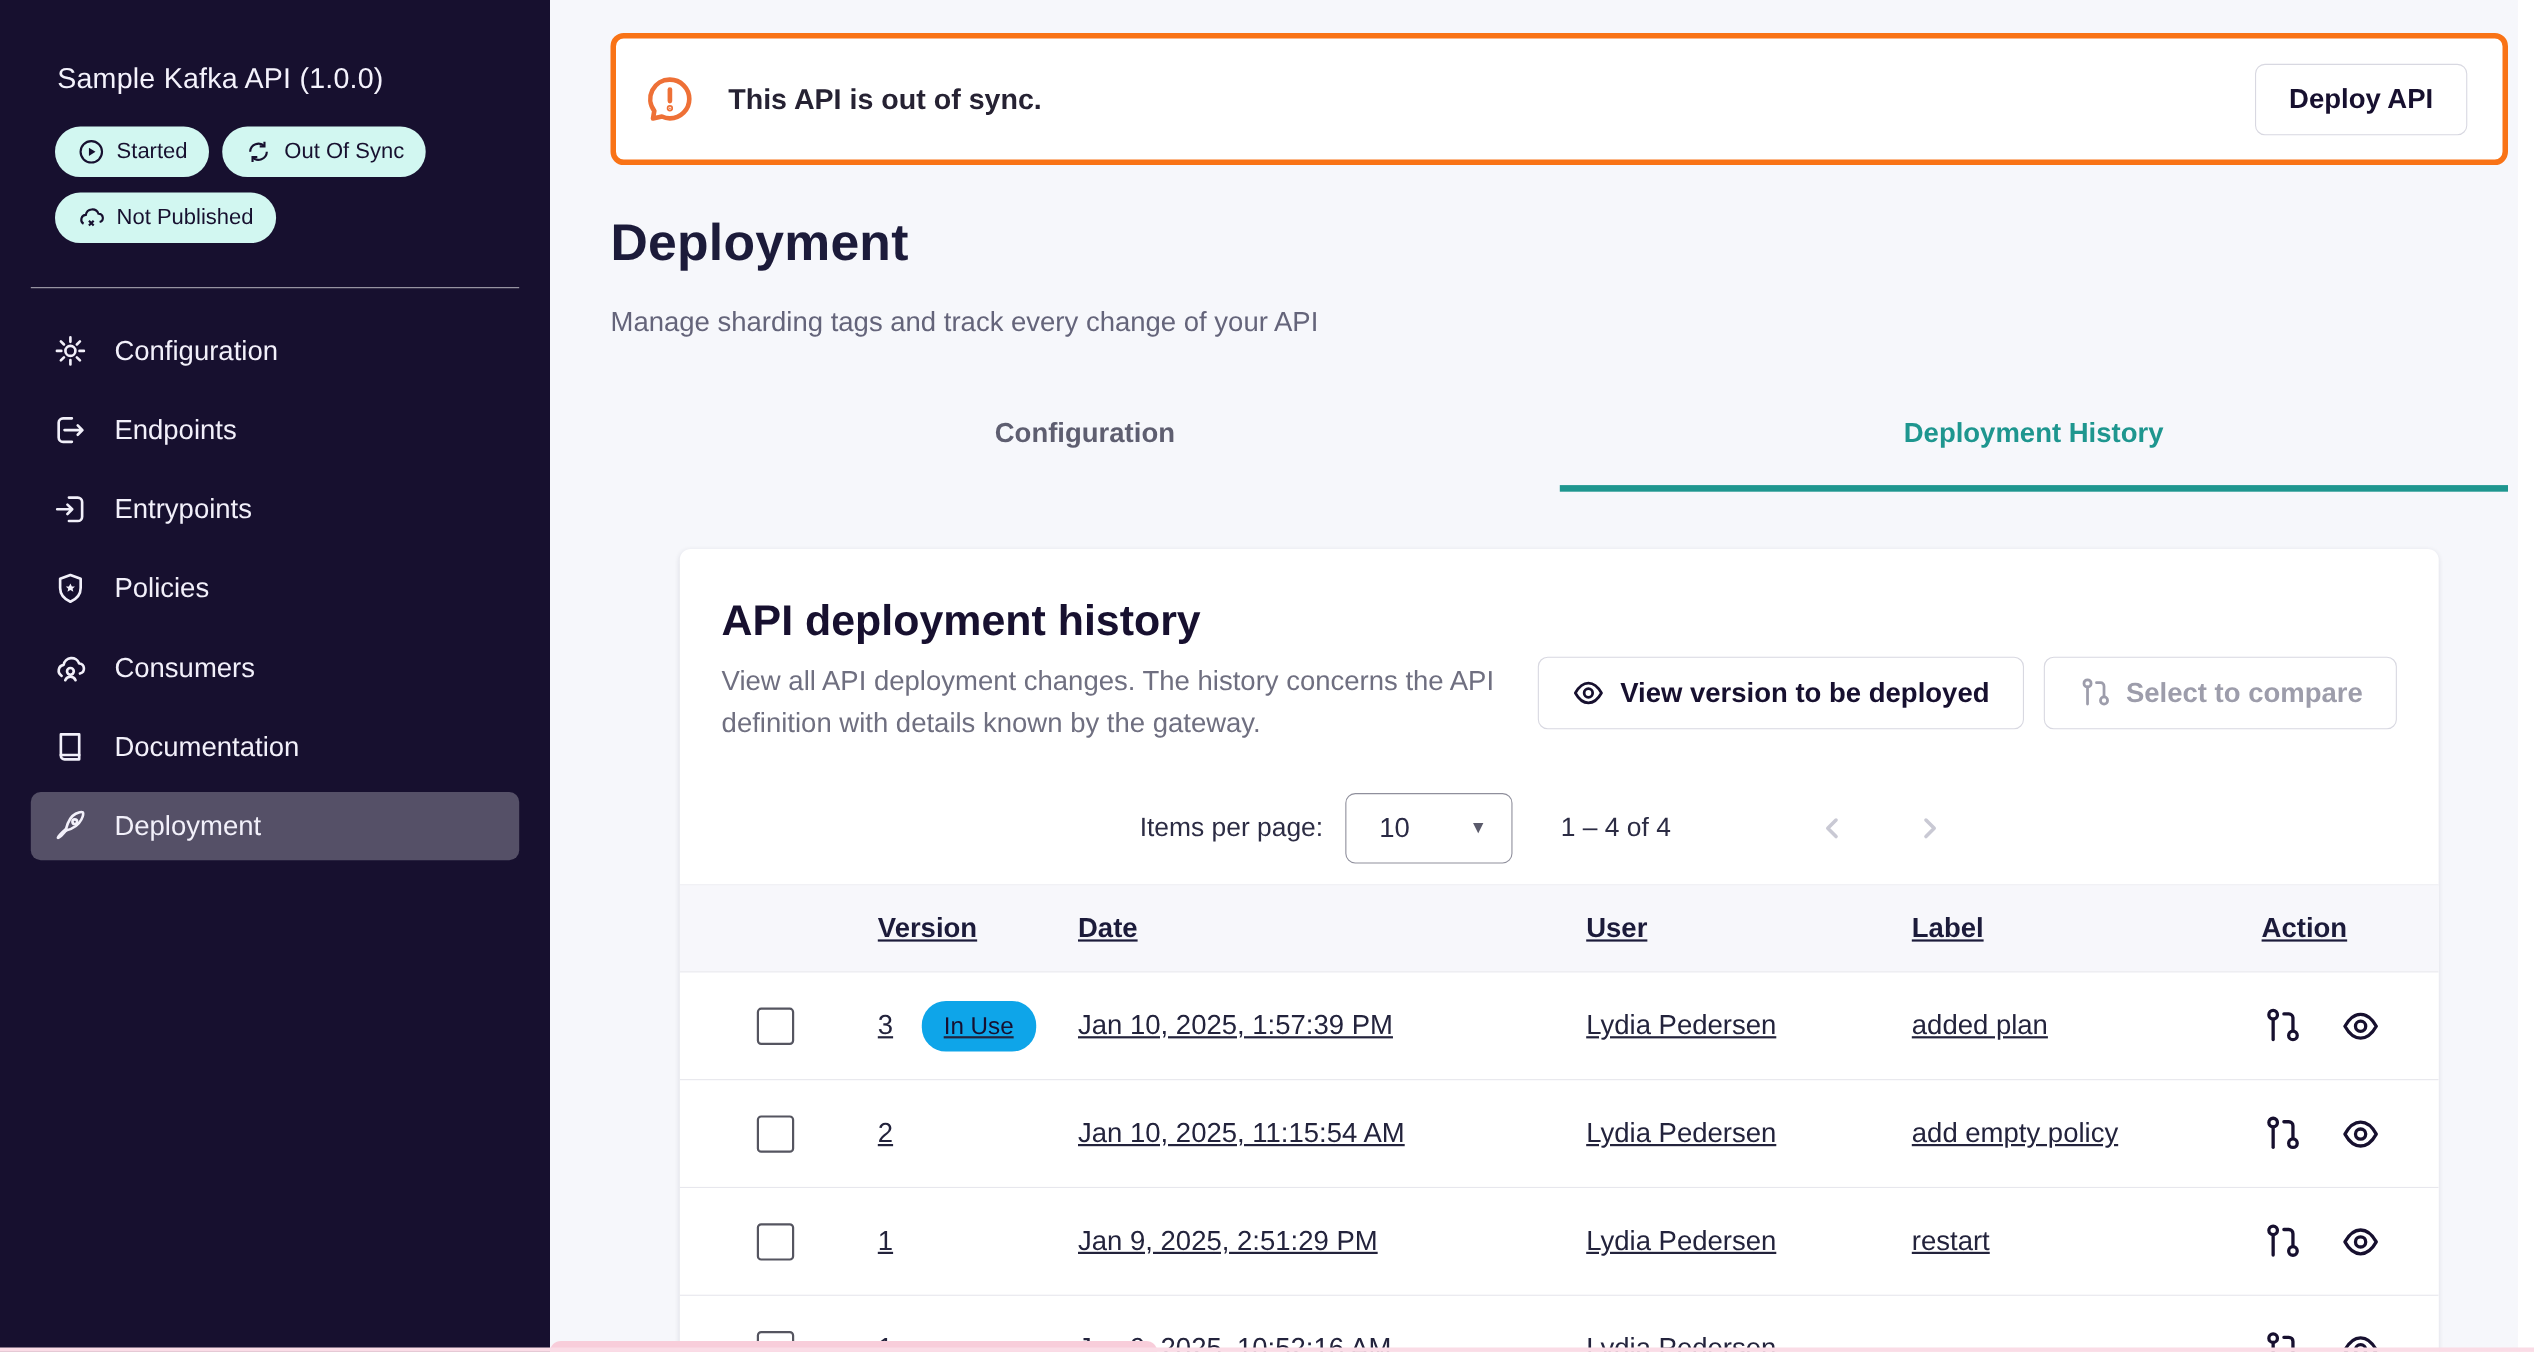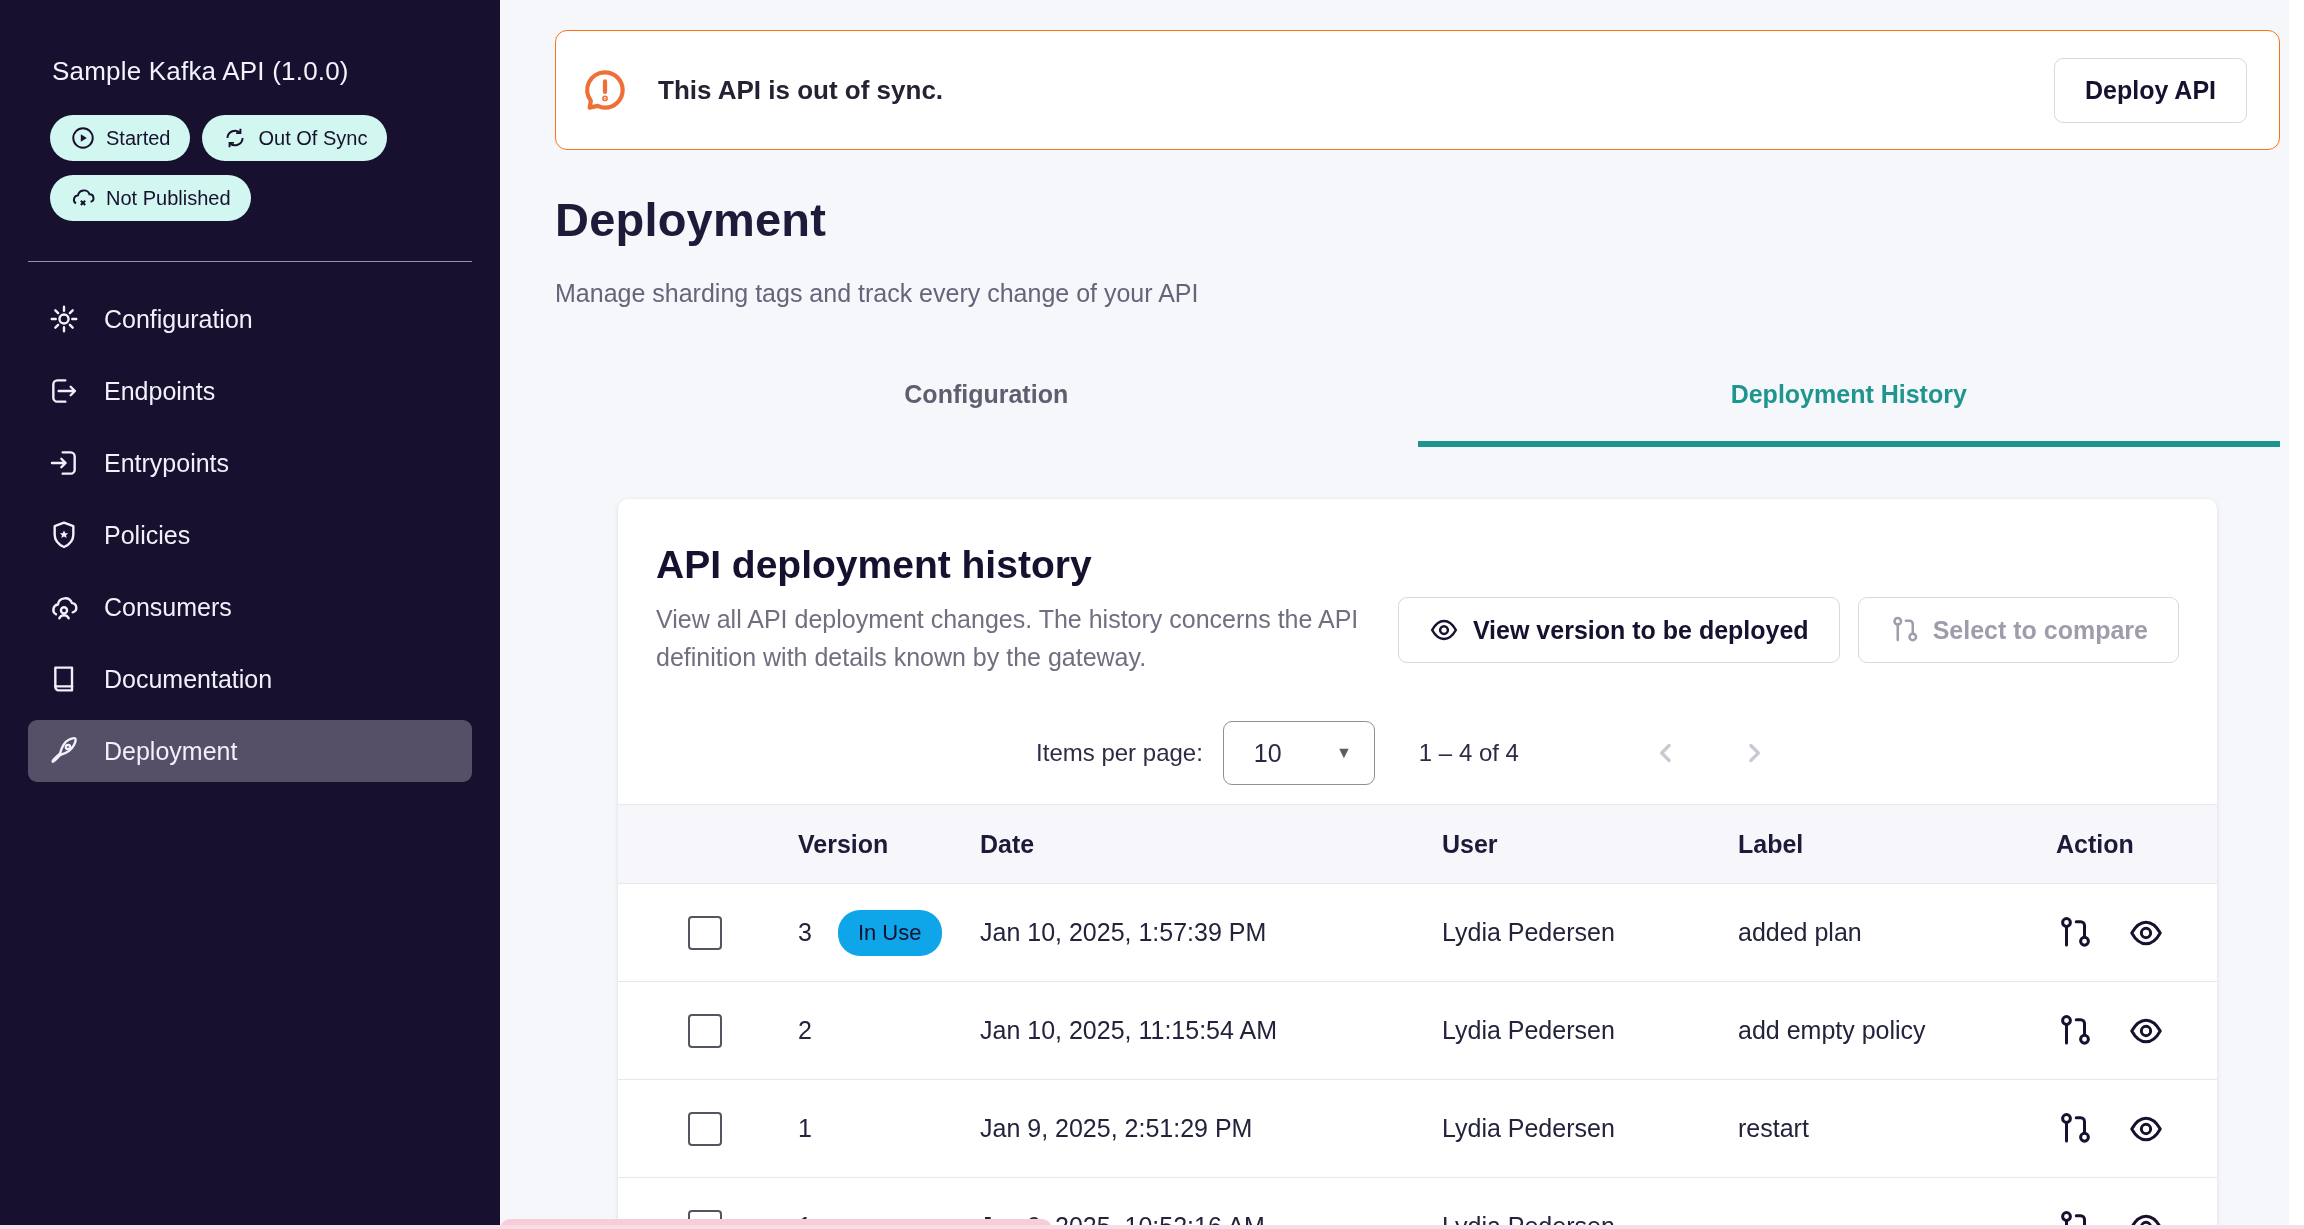--- a/index.html
+++ b/index.html
@@ -28,21 +28,21 @@
   .nav-item {
     display:flex; align-items:center; gap:24px;
     height:62px; margin-bottom:10px; padding:0 20px;
     border-radius:9px; font-size:25px; color:#f2f0fa; cursor:pointer;
   }
   .nav-item.active { background:#555067; }
   .nav-item svg { width:32px; height:32px; stroke:#f2f0fa; fill:none; stroke-width:1.8; stroke-linecap:round; stroke-linejoin:round; flex:0 0 auto; }
   
   .main { position:absolute; left:500px; top:0; width:1804px; height:1229px; padding:30px 24px 0 55px; }
   .banner {
-    background:#ffffff; border:1px solid #f97316; border-radius:12px;
+    background:#ffffff; border:5px solid #f97316; border-radius:12px;
     height:120px; display:flex; align-items:center; padding:0 32px 0 26px;
   }
   .banner svg { width:46px; height:46px; stroke:#ee7036; fill:none; stroke-width:2.2; stroke-linecap:round; stroke-linejoin:round; }
   .banner-text { font-size:26px; font-weight:700; color:#262233; margin-left:30px; flex:1; }
   .btn {
     background:#fff; border:1.5px solid #d8d8e1; border-radius:9px;
     font-family:"Liberation Sans",sans-serif;
     font-size:25px; font-weight:700; color:#17102f; padding:17px 30px;
     display:inline-flex; align-items:center; gap:14px; cursor:pointer; white-space:nowrap;
   }
@@ -80,20 +80,21 @@
   .select-caret { font-size:16px; color:#5b5b6b; }
   .pag-range { font-size:24px; color:#2c2c44; margin-right:74px; }
   .chev { width:30px; height:30px; stroke:#c9c9d4; fill:none; stroke-width:2.6; stroke-linecap:round; stroke-linejoin:round; cursor:default; }
   .chev-wrap { display:inline-flex; margin-left:58px; }
   .chev-wrap:first-of-type { margin-left:0; }
   
   .table { width:100%; border-top:1px solid #e8e8ee; }
   .trow {
     display:grid; grid-template-columns:150px 212px 462px 296px 318px 1fr;
     align-items:center;
+    text-decoration:underline;
   }
   .thead { background:#f7f7fb; height:78px; font-weight:700; font-size:25px; color:#1c1b3a; }
   .tbody-row { height:98px; border-top:1px solid #e7e7ed; font-size:25px; color:#23233c; background:#fff; }
   .cell-check { padding-left:70px; }
   .checkbox { width:34px; height:34px; border:2.5px solid #555560; border-radius:4px; background:#fff; cursor:pointer; }
   .cell-version { padding-left:30px; display:flex; align-items:center; gap:26px; }
   .inuse {
     background:#0ea5e9; color:#17102f; border-radius:22px;
     font-size:22px; padding:10px 20px;
   }

